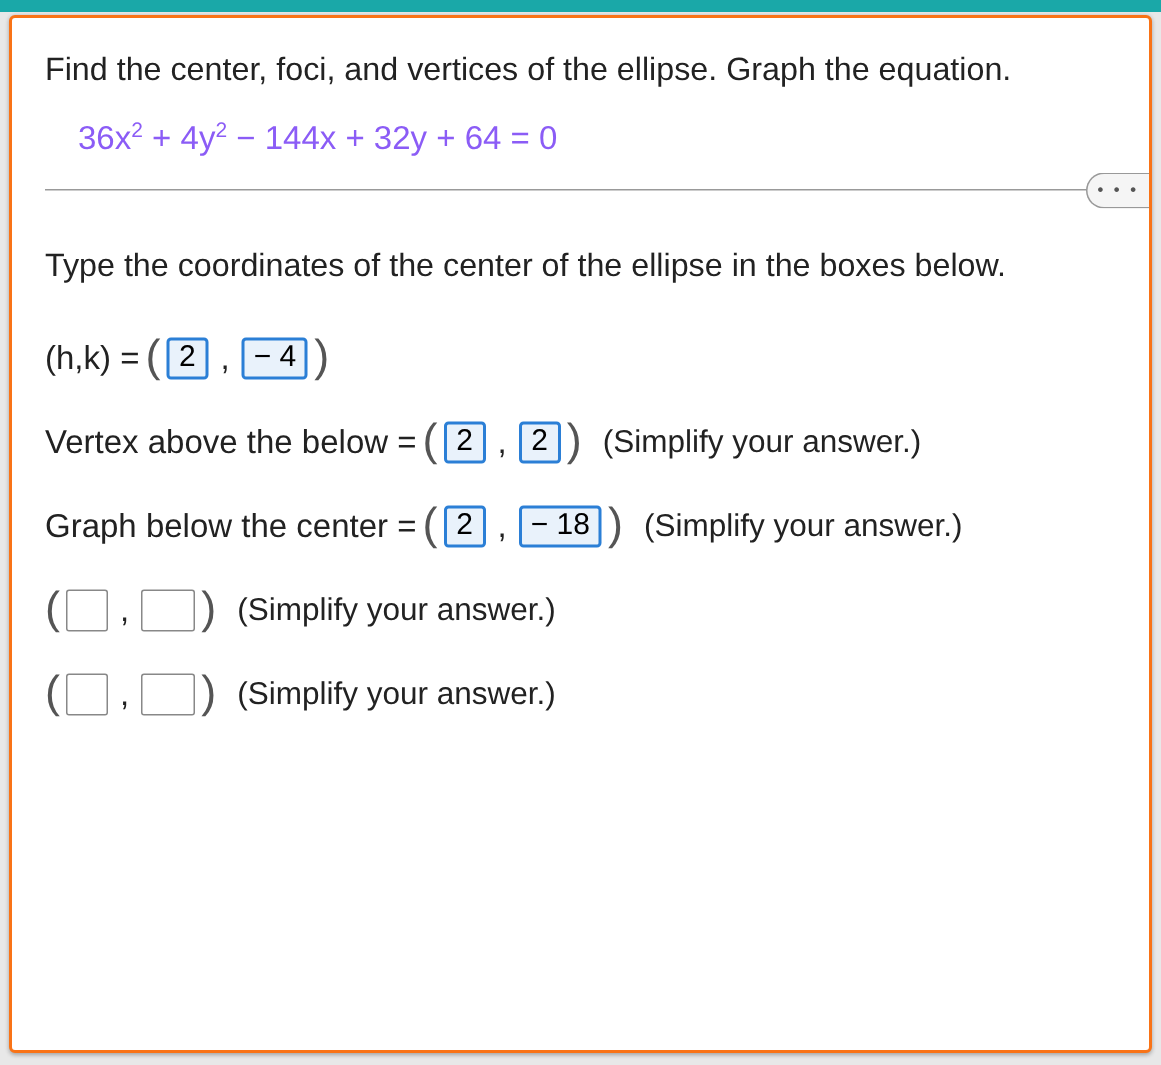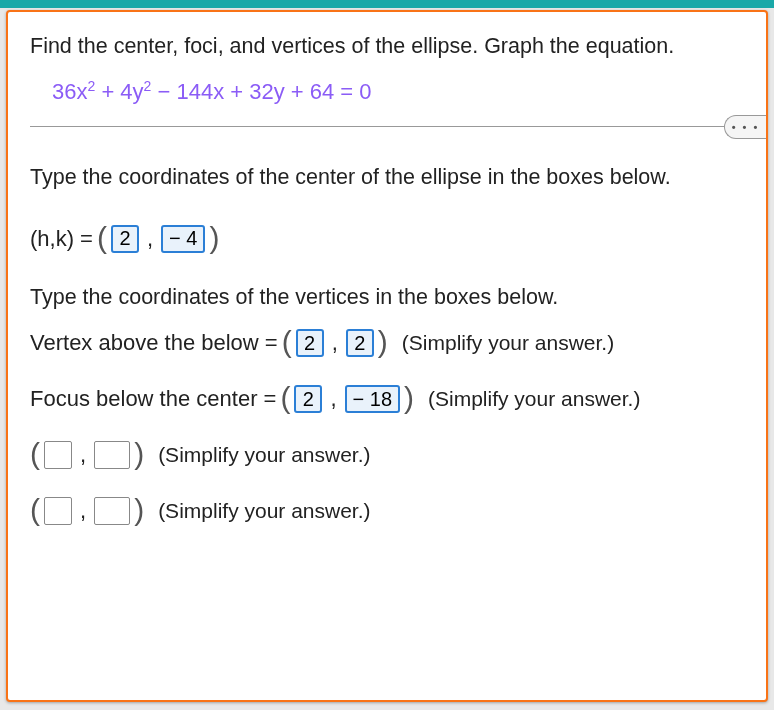--- a/index.html
+++ b/index.html
@@ -111,34 +111,33 @@
     <div class="row">
       <span class="row-label">(h,k) = </span>
       <span class="paren paren-l"></span>
       <span class="ans-box">2</span>
       <span class="comma">,</span>
       <span class="ans-box">− 4</span>
       <span class="paren paren-r"></span>
     </div>
   </div>
 
-  <div class="q-text">Type the coordinates of the vertices in the boxes below.</div>
 
   <div class="row">
     <span class="row-label">Vertex above the below = </span>
     <span class="paren paren-l"></span>
     <span class="ans-box">2</span>
     <span class="comma">,</span>
     <span class="ans-box">2</span>
     <span class="paren paren-r"></span>
     <span class="hint">(Simplify your answer.)</span>
   </div>
 
   <div class="row">
-    <span class="row-label">Focus below the center = </span>
+    <span class="row-label">Graph below the center = </span>
     <span class="paren paren-l"></span>
     <span class="ans-box">2</span>
     <span class="comma">,</span>
     <span class="ans-box">− 18</span>
     <span class="paren paren-r"></span>
     <span class="hint">(Simplify your answer.)</span>
   </div>
 
 
   <div class="row">

